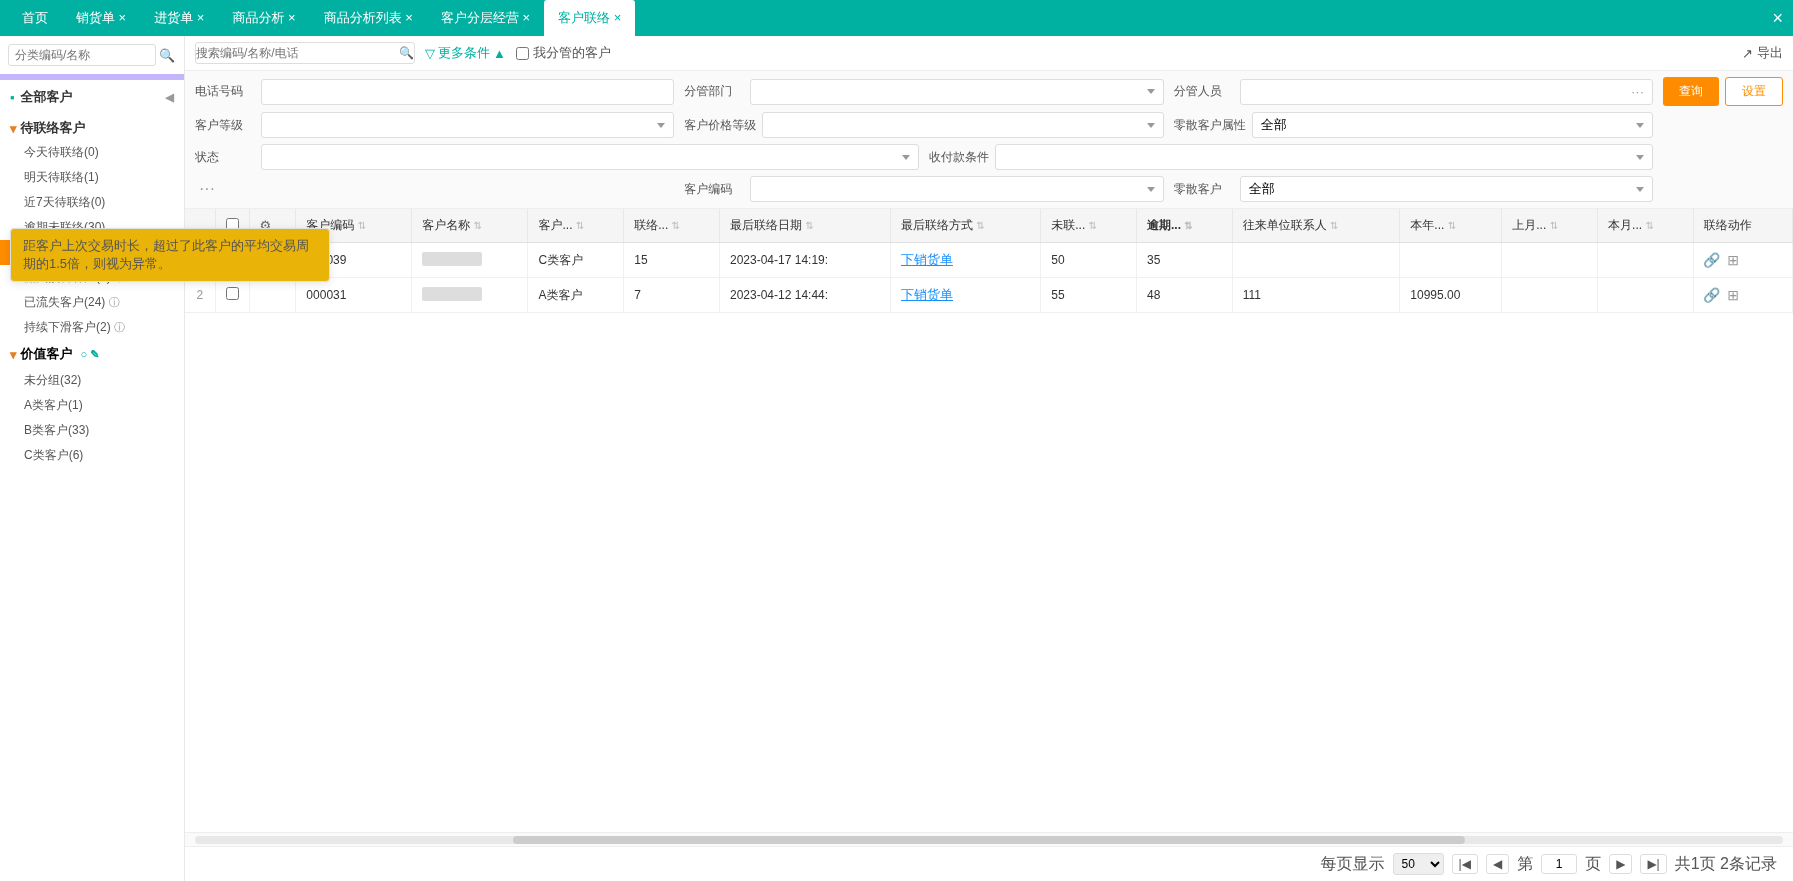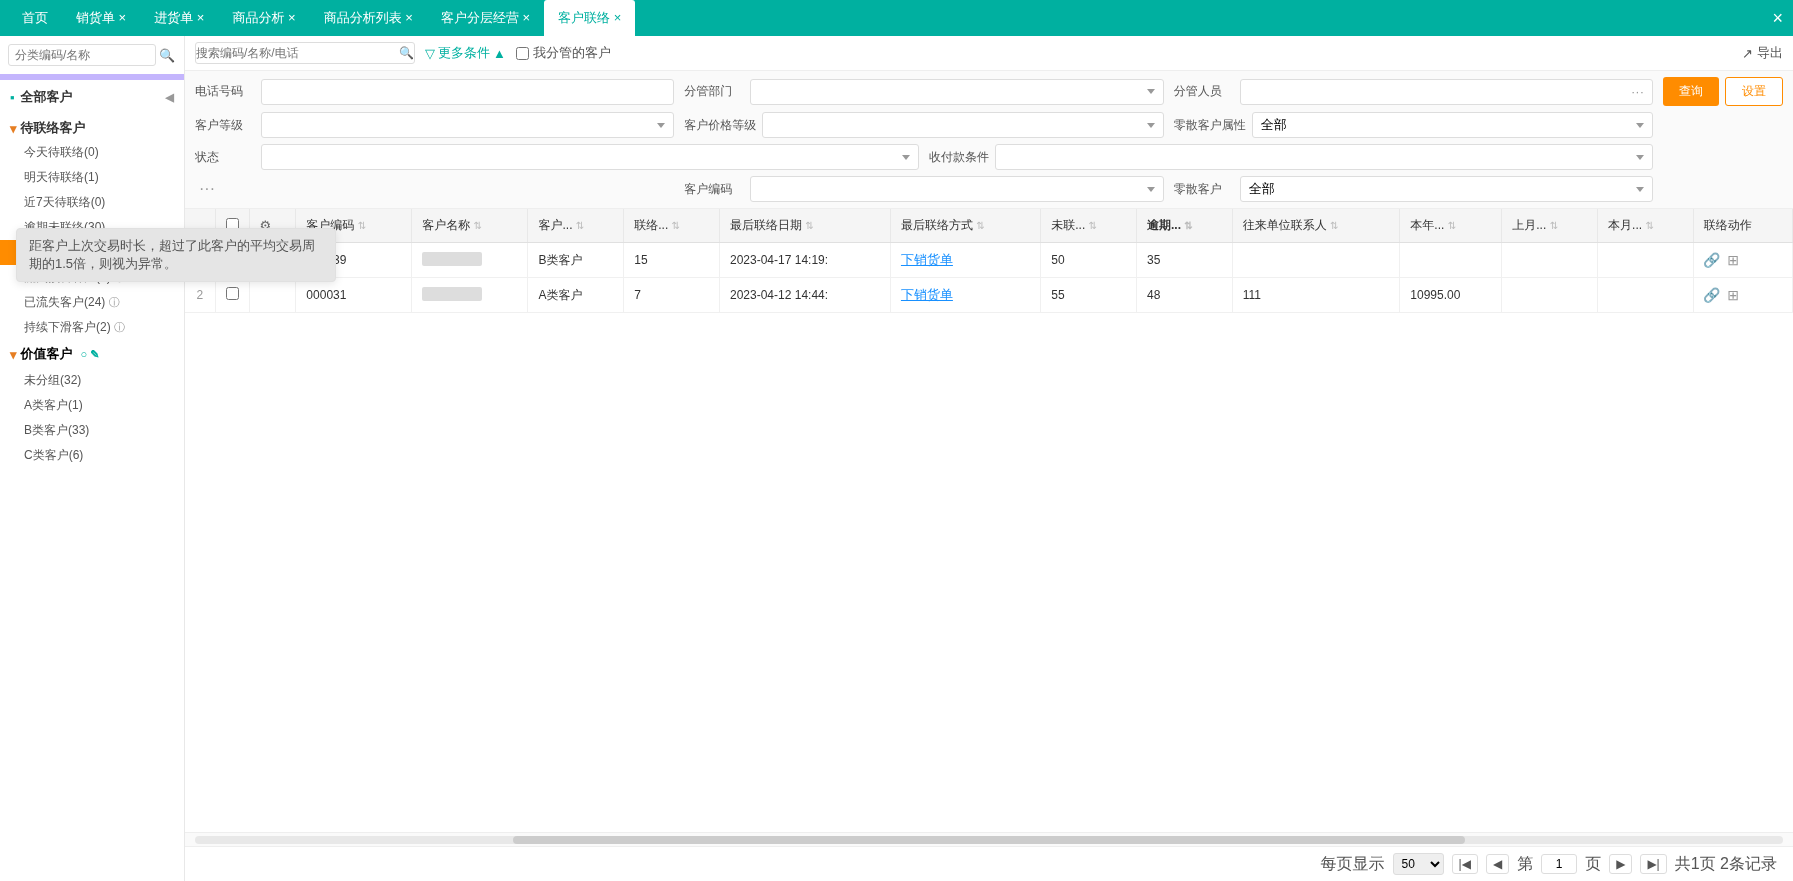--- a/index.html
+++ b/index.html
@@ -319,31 +319,31 @@
       border-radius: 3px;
       width: 36px;
       text-align: center;
       padding: 2px 4px;
       font-size: 12px;
     }
 
     
     .tooltip-box {
       position: absolute;
-      background: #e5e5e5;
+      background: #eab308;
       border: 1px solid #e0e0e0;
       border-radius: 4px;
       padding: 8px 12px;
       font-size: 12px;
       color: #555;
       box-shadow: 0 2px 8px rgba(0,0,0,0.1);
       max-width: 320px;
       z-index: 100;
       top: 228px;
-      left: 16px;
+      left: 10px;
     }
 
     
     .scrollbar-area {
       height: 14px;
       border-top: 1px solid #eee;
       background: #fafafa;
       display: flex;
       align-items: center;
       overflow: hidden;
@@ -578,21 +578,21 @@
         </thead>
         <tbody>
           <tr>
             <td class="row-num">1</td>
             <td class="checkbox-col">
               <input type="checkbox" style="">
             </td>
             <td></td>
             <td>000039</td>
             <td><span class="blurred-text"></span></td>
-            <td>B类客户</td>
+            <td>C类客户</td>
             <td>15</td>
             <td>2023-04-17 14:19:</td>
             <td><span class="link-text">下销货单</span></td>
             <td>50</td>
             <td>35</td>
             <td></td>
             <td></td>
             <td></td>
             <td></td>
             <td>

